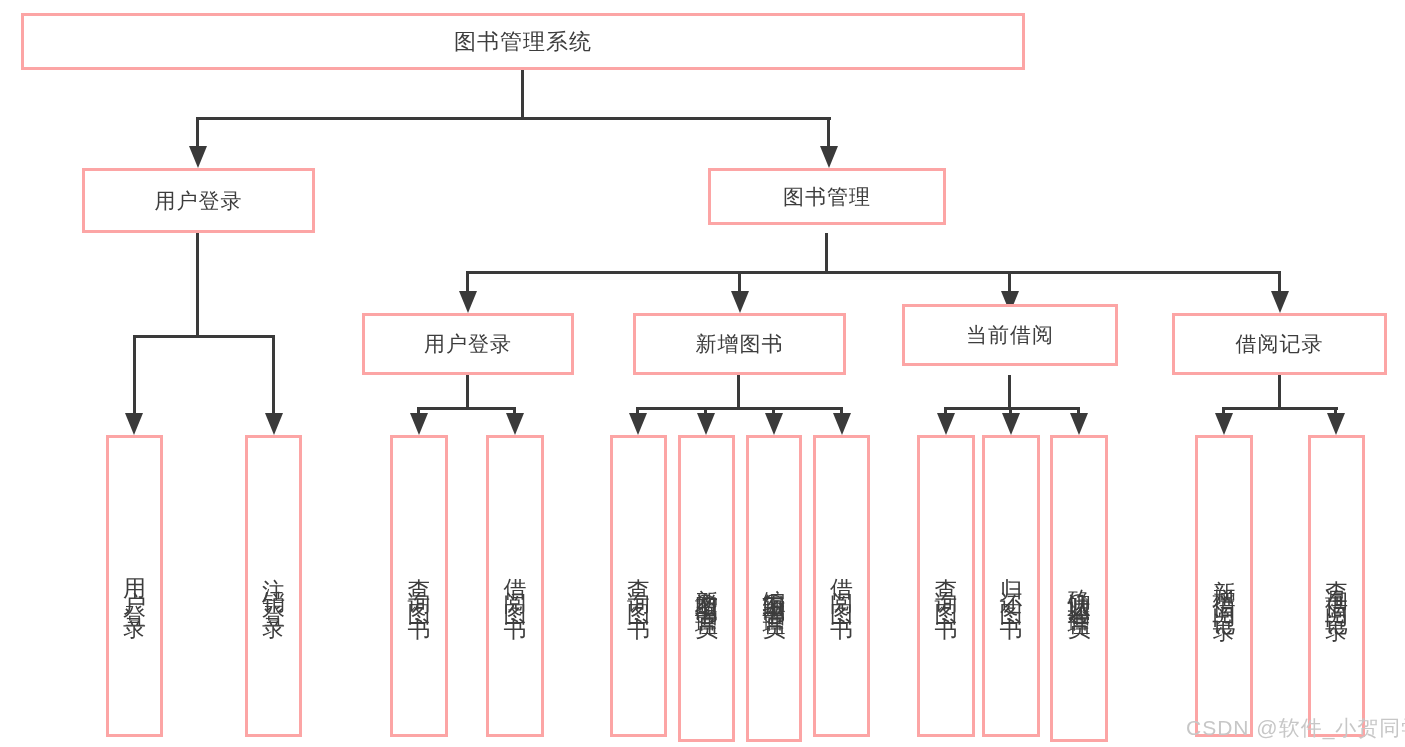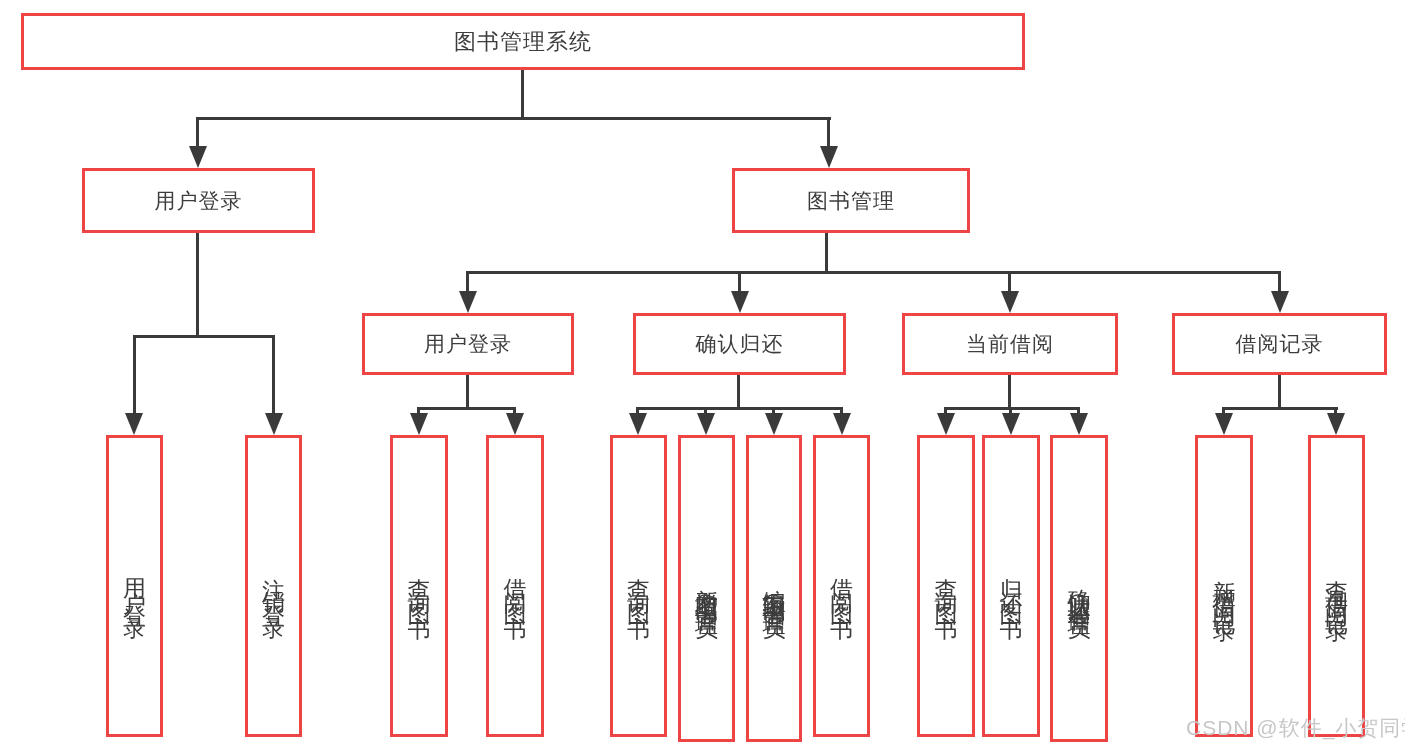--- a/index.html
+++ b/index.html
@@ -6,21 +6,21 @@
   body{
     position:relative;
     width:1405px;height:747px;
     overflow:hidden;
     font-family:"Liberation Sans","DejaVu Sans",sans-serif;
   }
   .box{
     position:absolute;
     box-sizing:border-box;
     background:#ffffff;
-    border:3px solid #ef4444;
+    border:3px solid #fca5a5;
     display:flex;
     align-items:center;
     justify-content:center;
     color:#3d3d3d;
     font-size:21px;
     letter-spacing:1px;
     text-align:center;
     z-index:2;
   }
   .leaf{
@@ -54,25 +54,25 @@
     white-space:nowrap;
     z-index:3;
   }
 </style>
 </head>
 <body>
 
 <div class="box" style="left:21px;top:13px;width:1004px;height:57px;font-size:22px;">图书管理系统</div>
 
 <div class="box" style="left:82px;top:168px;width:233px;height:65px;">用户登录</div>
-<div class="box" style="left:732px;top:168px;width:238px;height:65px;">图书管理</div>
+<div class="box" style="left:708px;top:168px;width:238px;height:57px;">图书管理</div>
 
 <div class="box" style="left:362px;top:313px;width:212px;height:62px;">用户登录</div>
-<div class="box" style="left:633px;top:313px;width:213px;height:62px;">确认归还</div>
-<div class="box" style="left:902px;top:313px;width:216px;height:62px;">当前借阅</div>
+<div class="box" style="left:633px;top:313px;width:213px;height:62px;">新增图书</div>
+<div class="box" style="left:902px;top:304px;width:216px;height:62px;">当前借阅</div>
 <div class="box" style="left:1172px;top:313px;width:215px;height:62px;">借阅记录</div>
 
 <div class="box leaf ls-wide" style="left:106px;top:435px;width:57px;height:302px;">用户登录</div>
 <div class="box leaf ls-wide" style="left:245px;top:435px;width:57px;height:302px;">注销登录</div>
 
 <div class="box leaf ls-wide" style="left:390px;top:435px;width:58px;height:302px;">查询图书</div>
 <div class="box leaf ls-wide" style="left:486px;top:435px;width:58px;height:302px;">借阅图书</div>
 
 <div class="box leaf ls-wide" style="left:610px;top:435px;width:57px;height:302px;">查询图书</div>
 <div class="box leaf ls-tight" style="left:678px;top:435px;width:57px;height:307px;">新增图书（管理员）</div>

